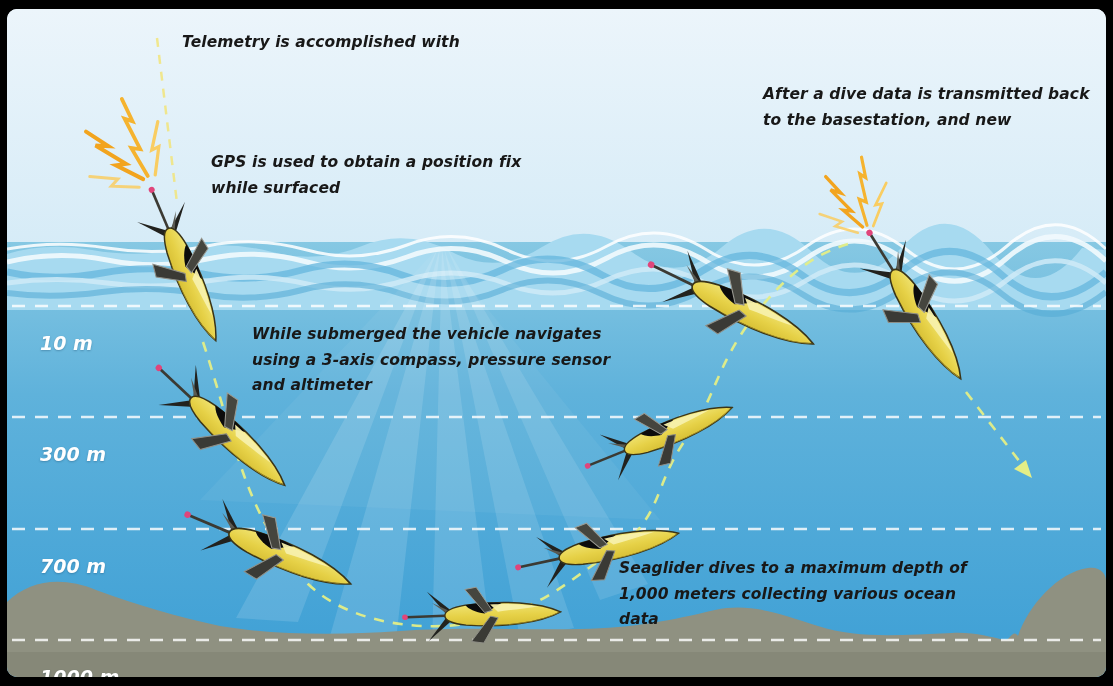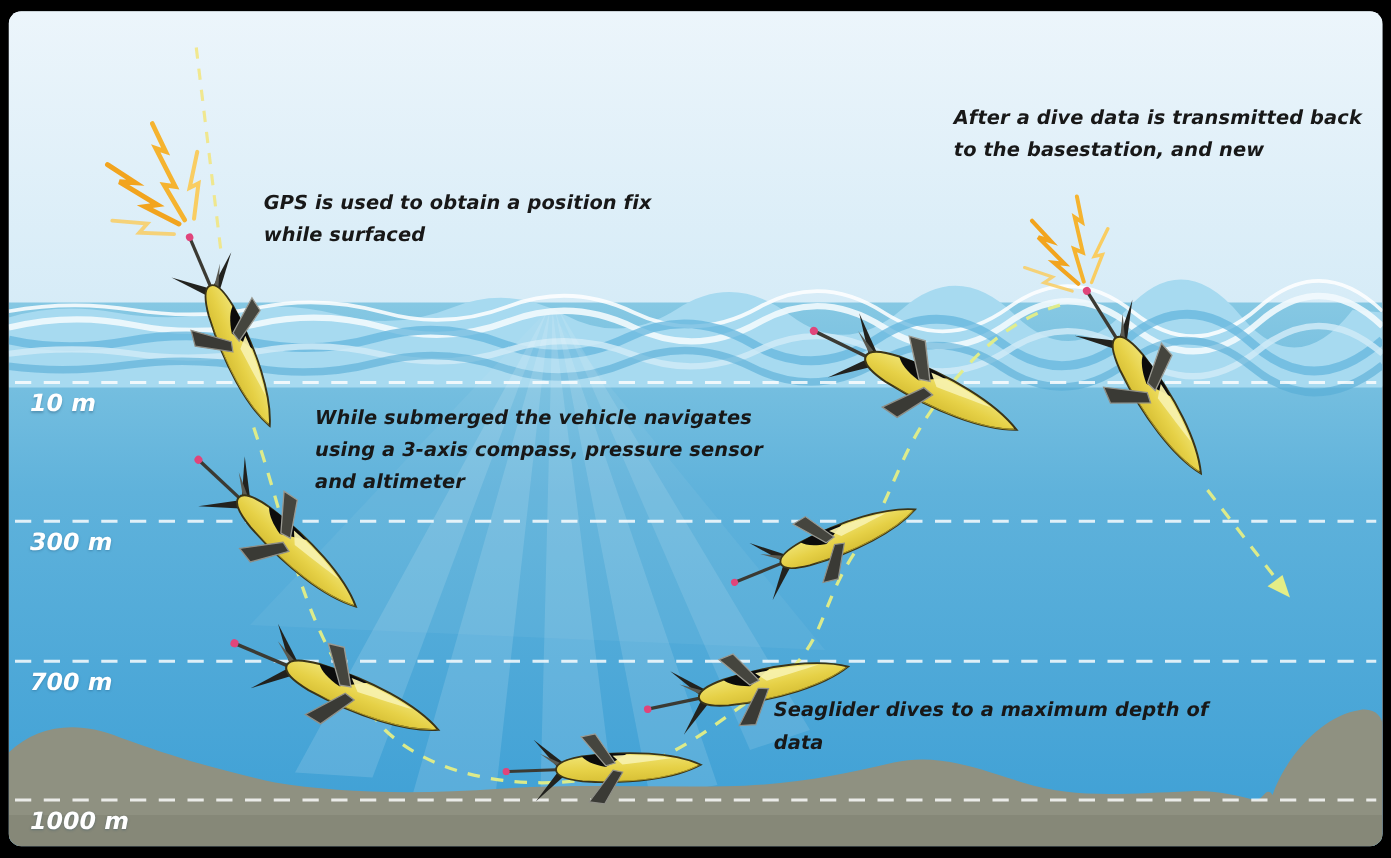--- a/index.html
+++ b/index.html
@@ -15,24 +15,24 @@
   }
   .scene svg{position:absolute;left:0;top:0;}
   .annot{
     position:absolute;
     font-style:italic;font-weight:700;
     font-size:15.5px;line-height:25.5px;
     color:#181818;letter-spacing:.1px;white-space:nowrap;
     z-index:5;
   }
   .depth-label{
-    position:absolute;left:17px;
+    position:absolute;left:33px;
     font-style:italic;font-weight:700;font-size:19px;
     color:#ffffff;text-shadow:0 1px 2px rgba(30,70,100,.35);
-    z-index:4;white-space:nowrap;
+    z-index:4;white-space:nowrap;margin-top:20px;
   }
 </style>
 </head>
 <body>
 
 <div class="scene">
 
   <svg id="scene-svg" width="1099" height="668" viewBox="7 9 1099 668" xmlns="http://www.w3.org/2000/svg">
     <defs>
       <linearGradient id="skyGrad" x1="0" y1="0" x2="0" y2="1">
@@ -131,36 +131,38 @@
   </svg>
 
   <div id="depth-labels">
       <div class="depth-label" style="top: 303px;">10 m</div>
       <div class="depth-label" style="top: 414px;">300 m</div>
       <div class="depth-label" style="top: 526px;">700 m</div>
       <div class="depth-label" style="top: 637px;">1000 m</div>
     </div>
 
   <div class="annot" style="left:175px;top:21px">
+    <div>Telemetry is accomplished with</div>
   </div>
 
   <div class="annot" style="left:204px;top:141px">
     <div>GPS is used to obtain a position fix</div>
     <div>while surfaced</div>
   </div>
 
   <div class="annot" style="left:756px;top:73px">
     <div>After a dive data is transmitted back</div>
     <div>to the basestation, and new</div>
   </div>
 
   <div class="annot" style="left:245px;top:313px">
     <div>While submerged the vehicle navigates</div>
     <div>using a 3-axis compass, pressure sensor</div>
     <div>and altimeter</div>
   </div>
 
   <div class="annot" style="left:612px;top:547px">
     <div>Seaglider dives to a maximum depth of</div>
+    <div>1,000 meters collecting various ocean</div>
     <div>data</div>
   </div>
 
 </div>
 
 </body></html>

